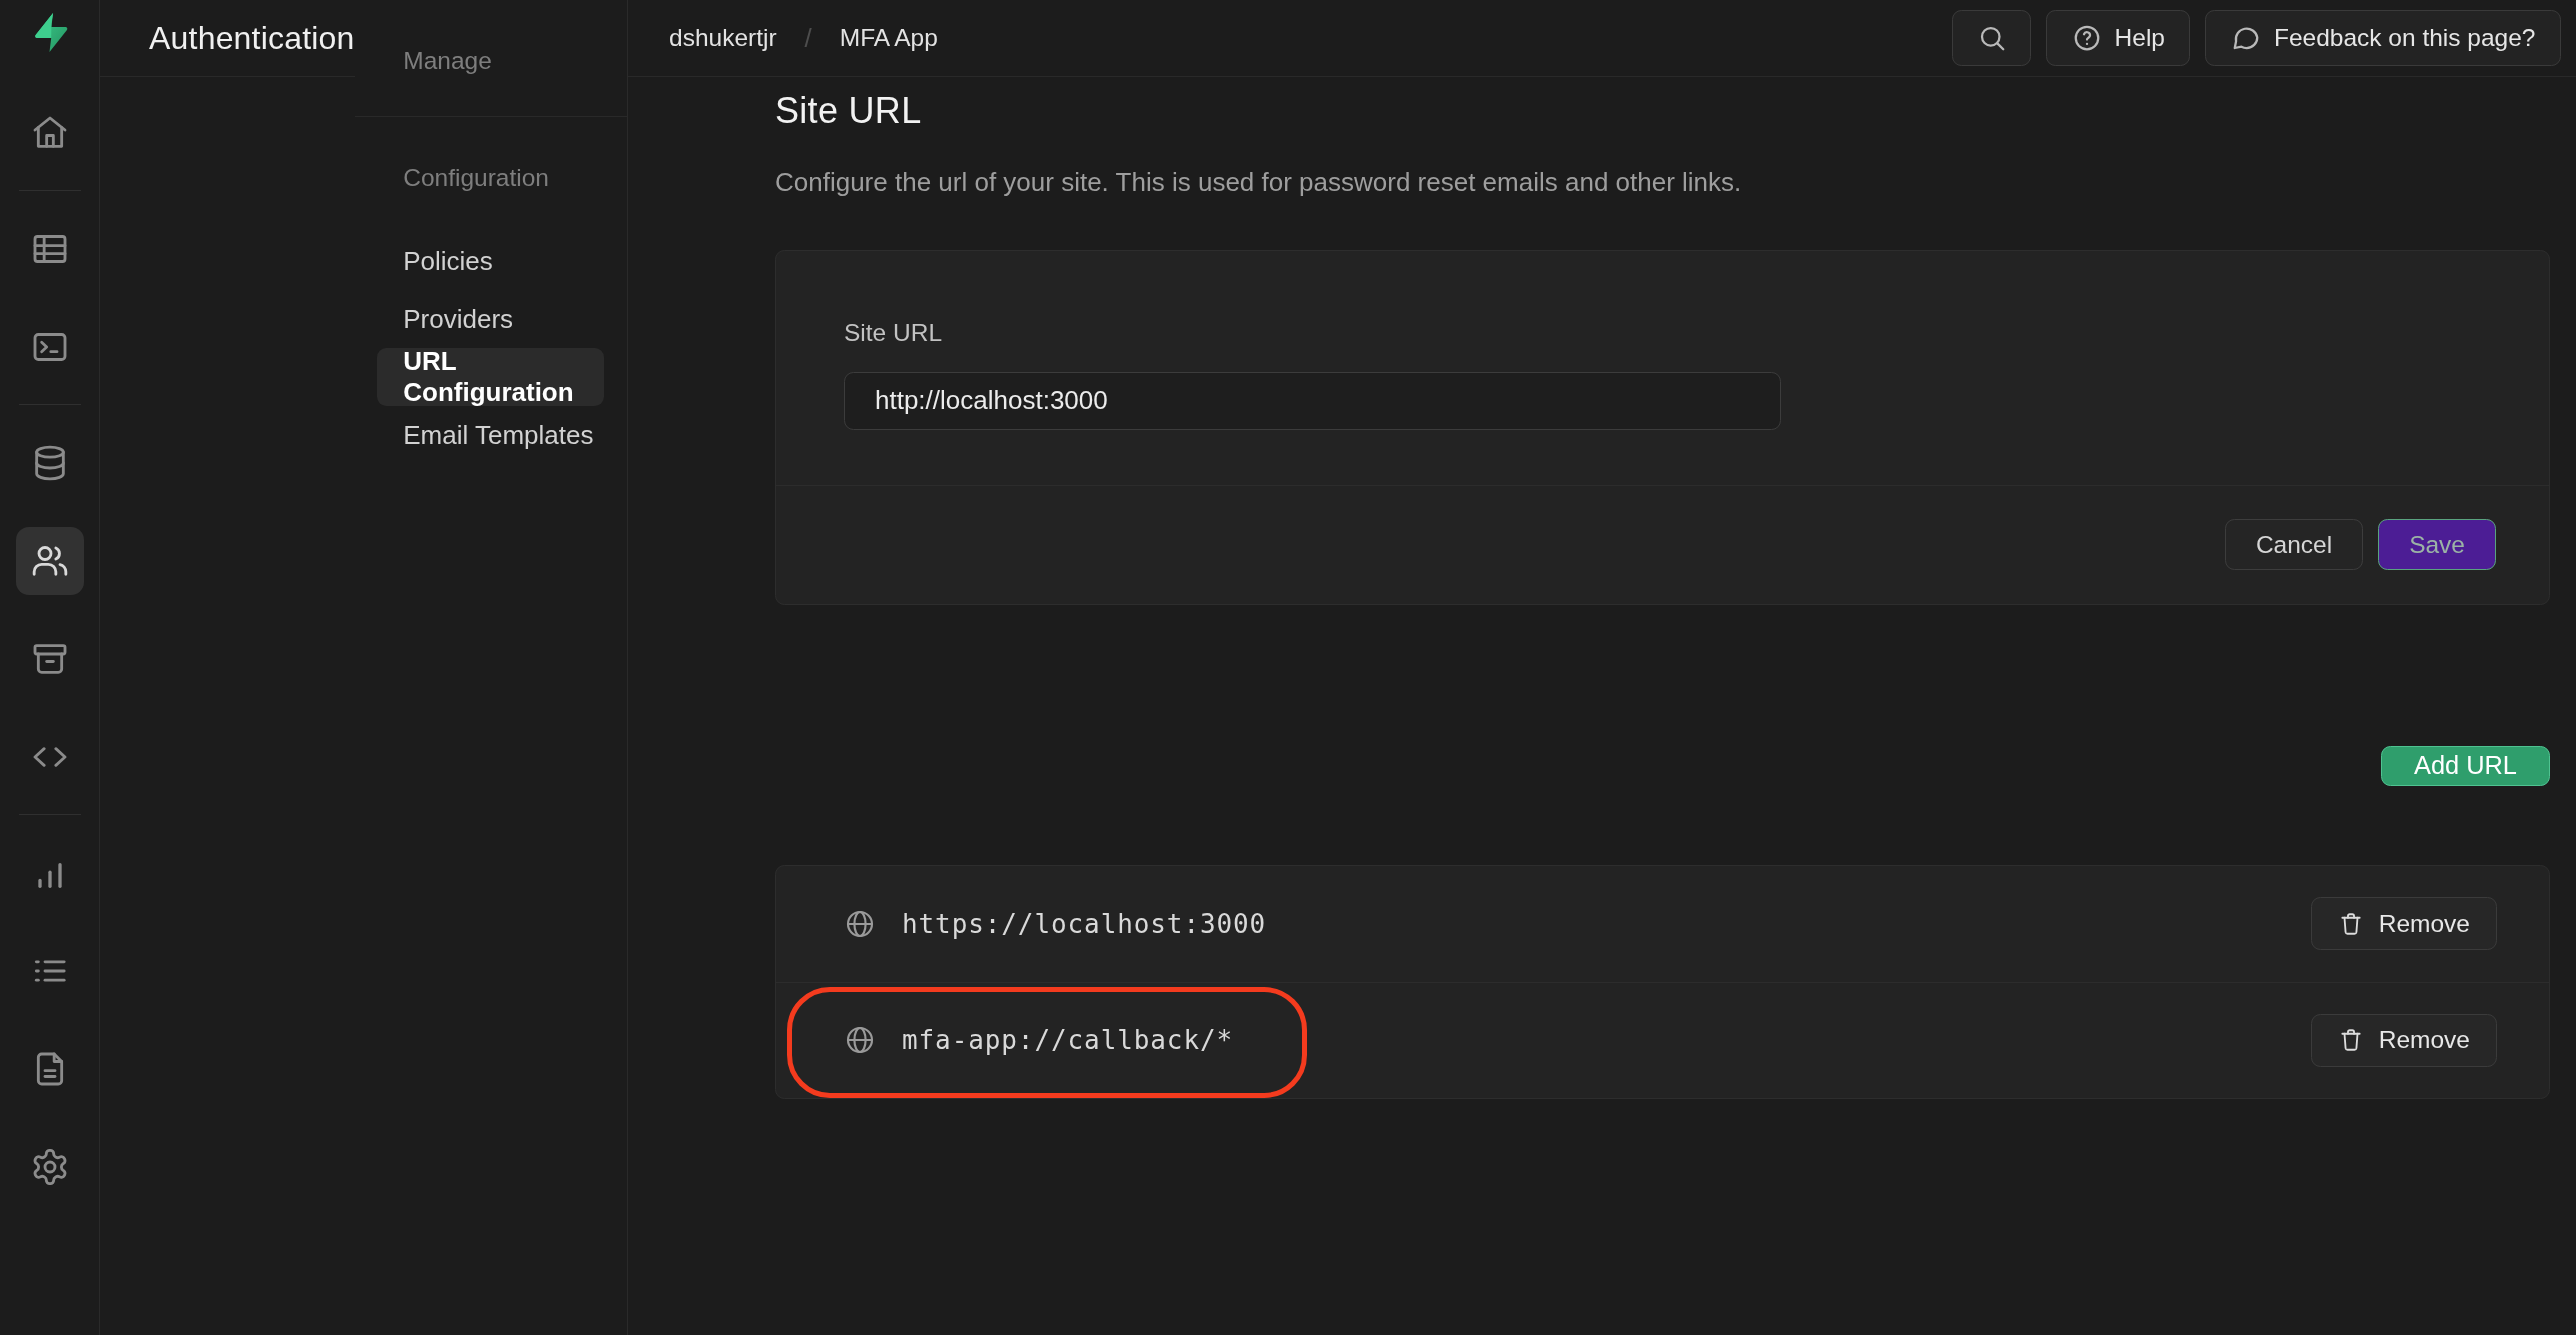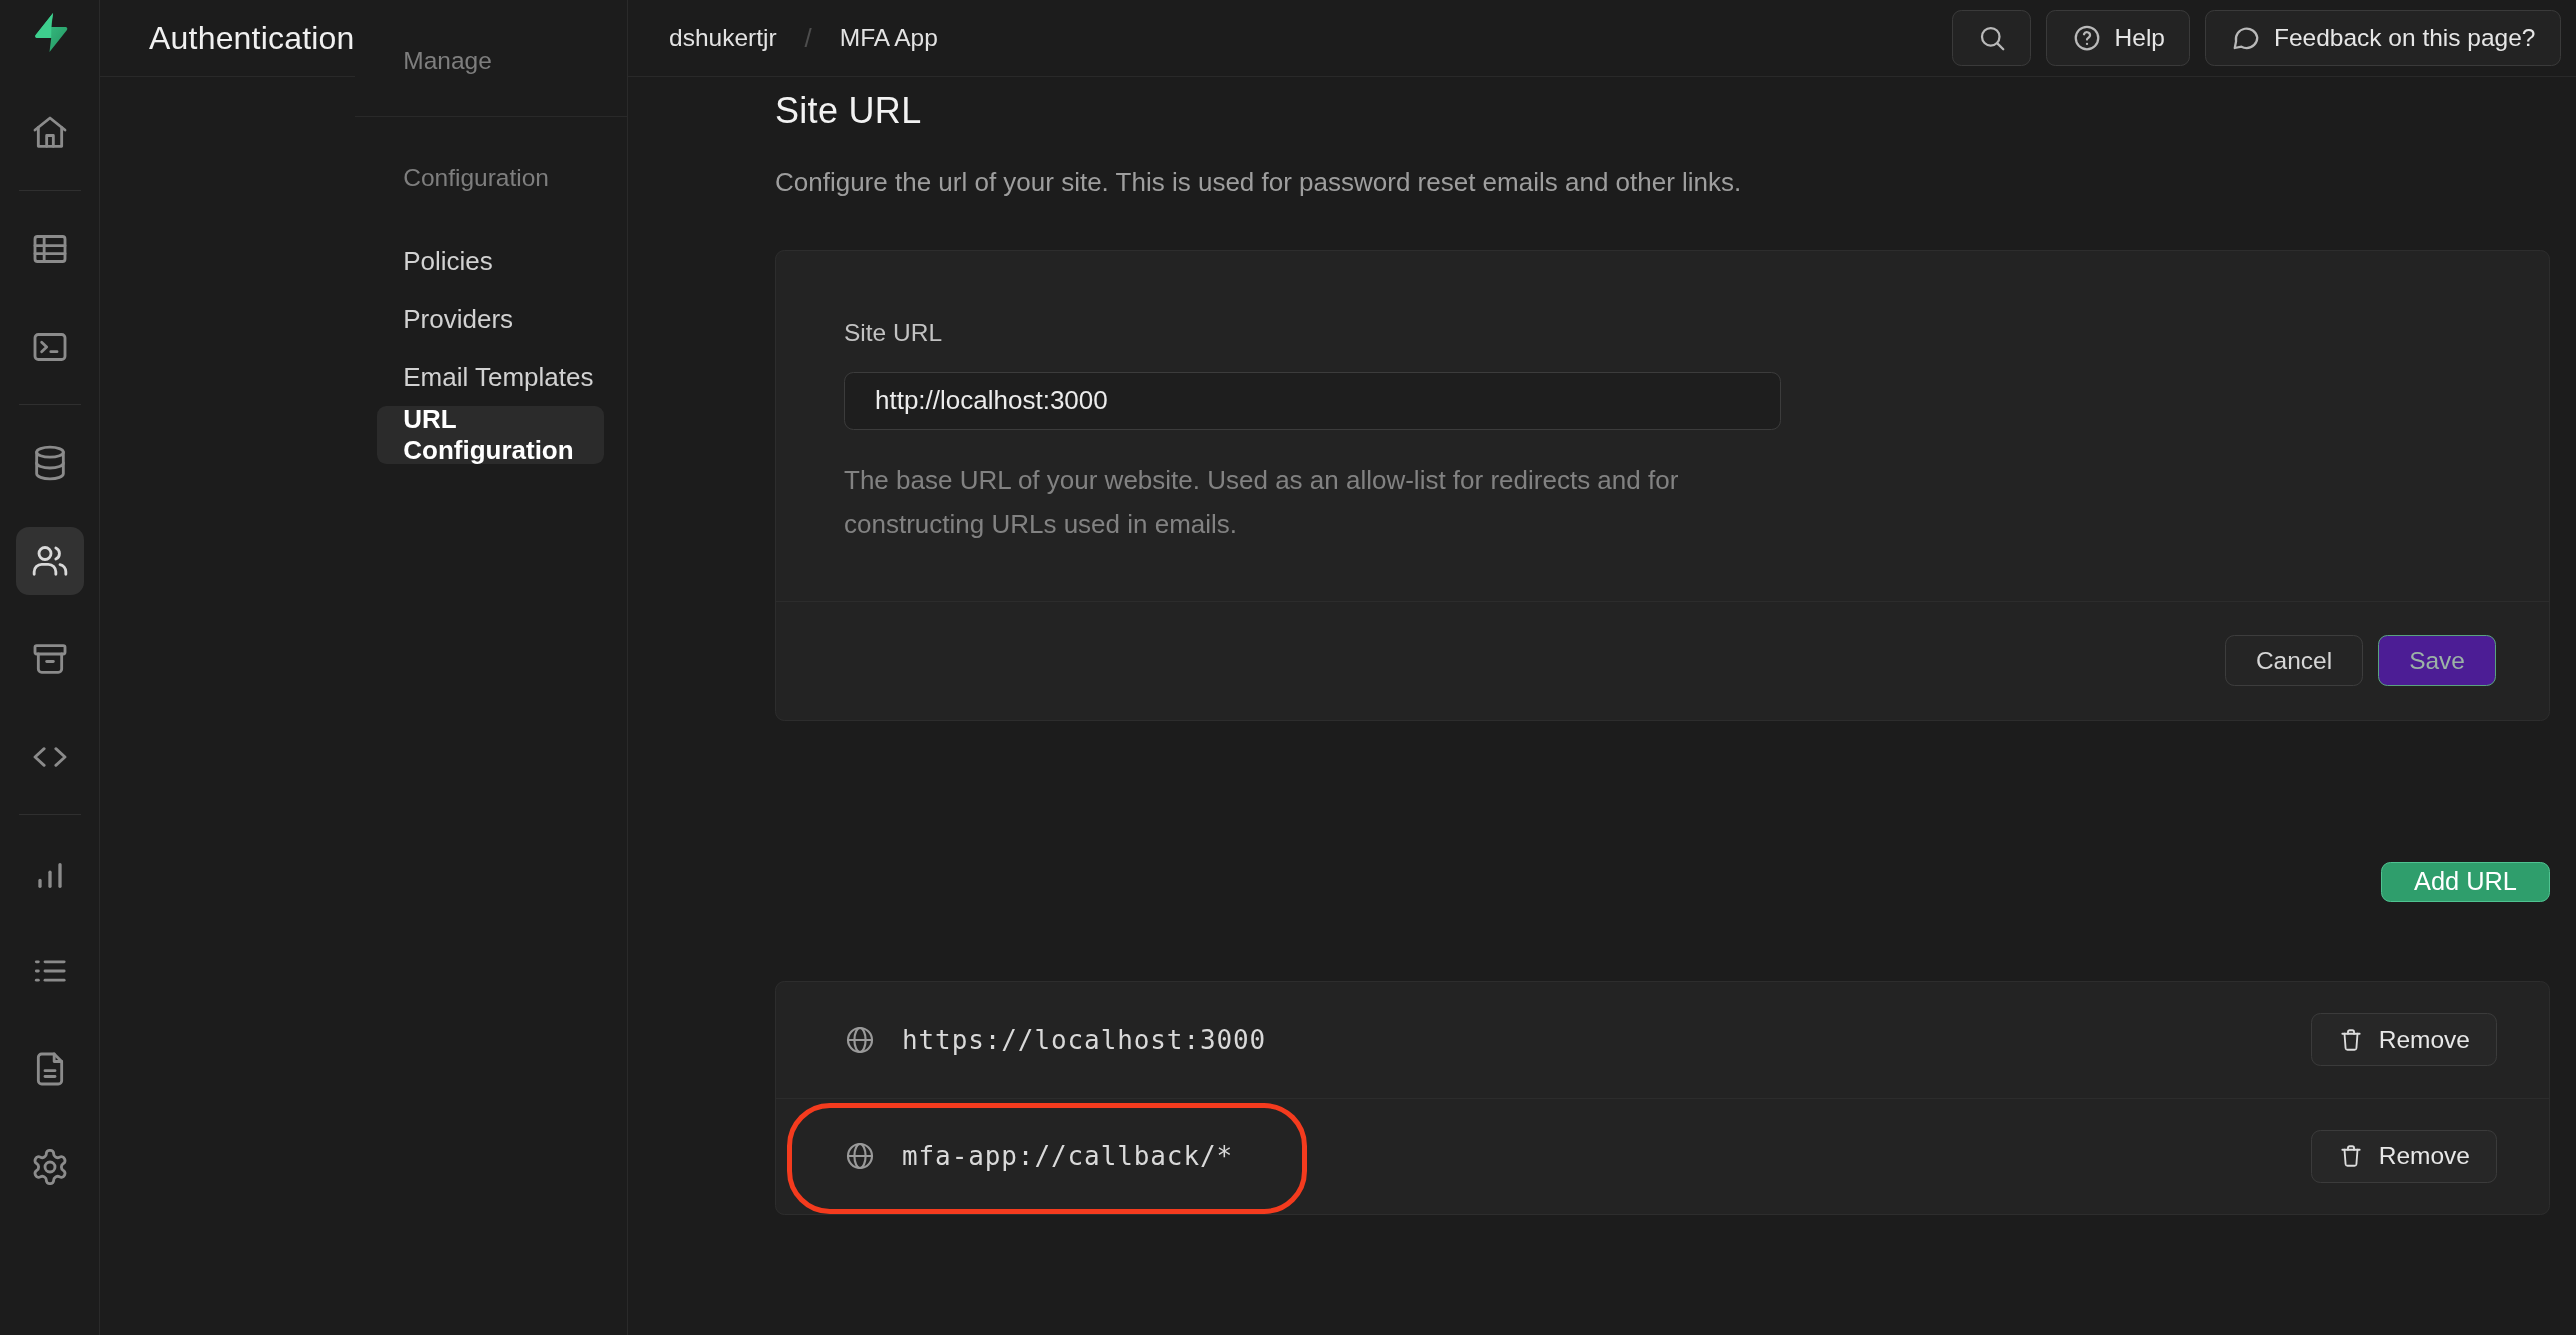--- a/index.html
+++ b/index.html
@@ -193,22 +193,22 @@
   <aside class="sidebar">
     <div class="sidebar-header">
       <div class="sidebar-title">Authentication</div>
     </div>
     <div class="side-nav">
       <div class="side-section-label">Manage</div>
       <div class="side-divider"></div>
       <div class="side-section-label">Configuration</div>
       <div class="side-item">Policies</div>
       <div class="side-item">Providers</div>
+      <div class="side-item active">URL Configuration</div>
       <div class="side-item">Email Templates</div>
-      <div class="side-item active">URL Configuration</div>
     </div>
   </aside>
 
   <div class="main">
     <header class="topbar">
       <span class="crumb">dshukertjr</span>
       <span class="crumb-sep">/</span>
       <span class="crumb">MFA App</span>
       <div class="topbar-right">
         <button class="top-btn square">
@@ -236,21 +236,20 @@
 
     <div class="content">
 
       <h1 class="section-h">Site URL</h1>
       <p class="section-desc" style="margin-top:28px">Configure the url of your site. This is used for password reset emails and other links.</p>
 
       <section class="card">
         <div class="card-body">
           <div class="field-label">Site URL</div>
           <div class="text-input">http://localhost:3000</div>
-          <p class="field-help">The base URL of your website. Used as an allow-list for redirects and for constructing URLs used in emails.</p>
         </div>
         <div class="card-footer">
           <button class="btn btn-cancel">Cancel</button>
           <button class="btn btn-save">Save</button>
         </div>
       </section>
 
       <div class="redirect-head">
         <button class="btn-add">Add URL</button>
       </div>

